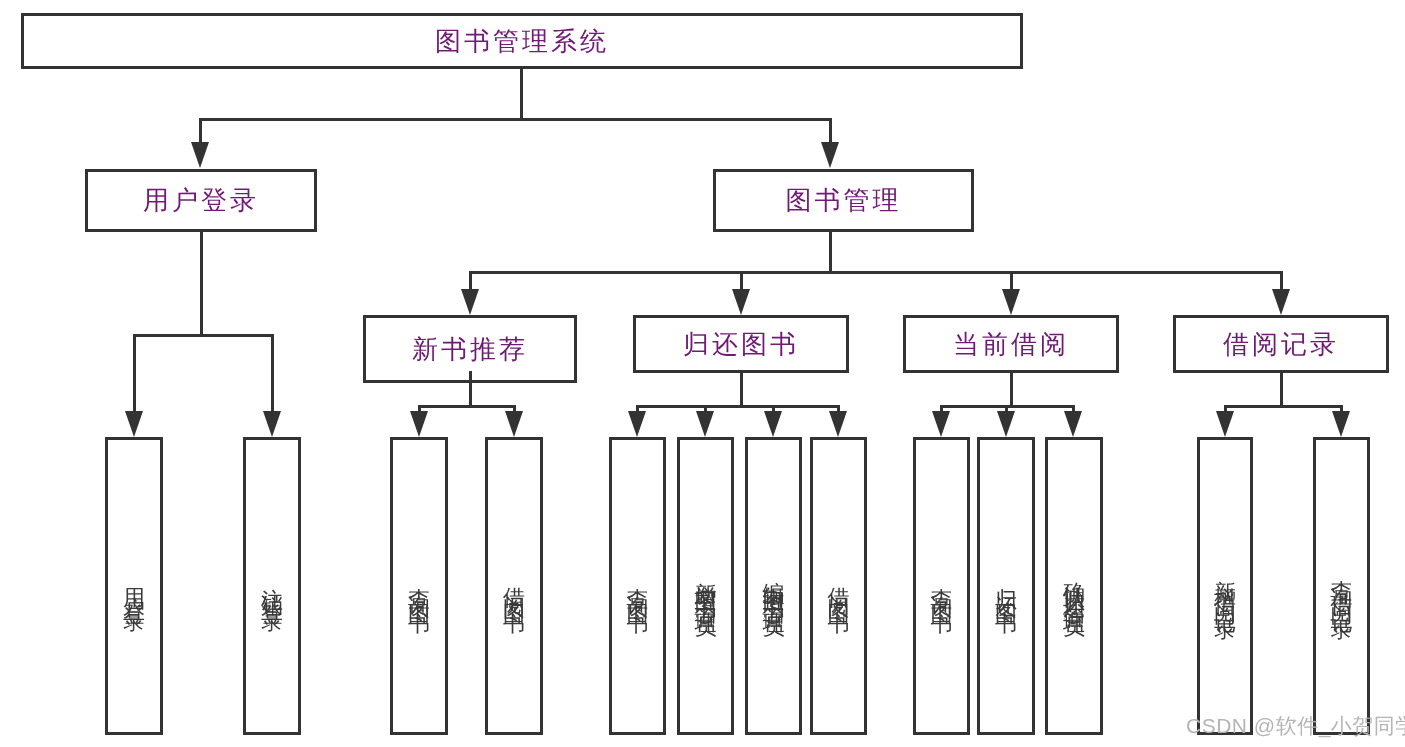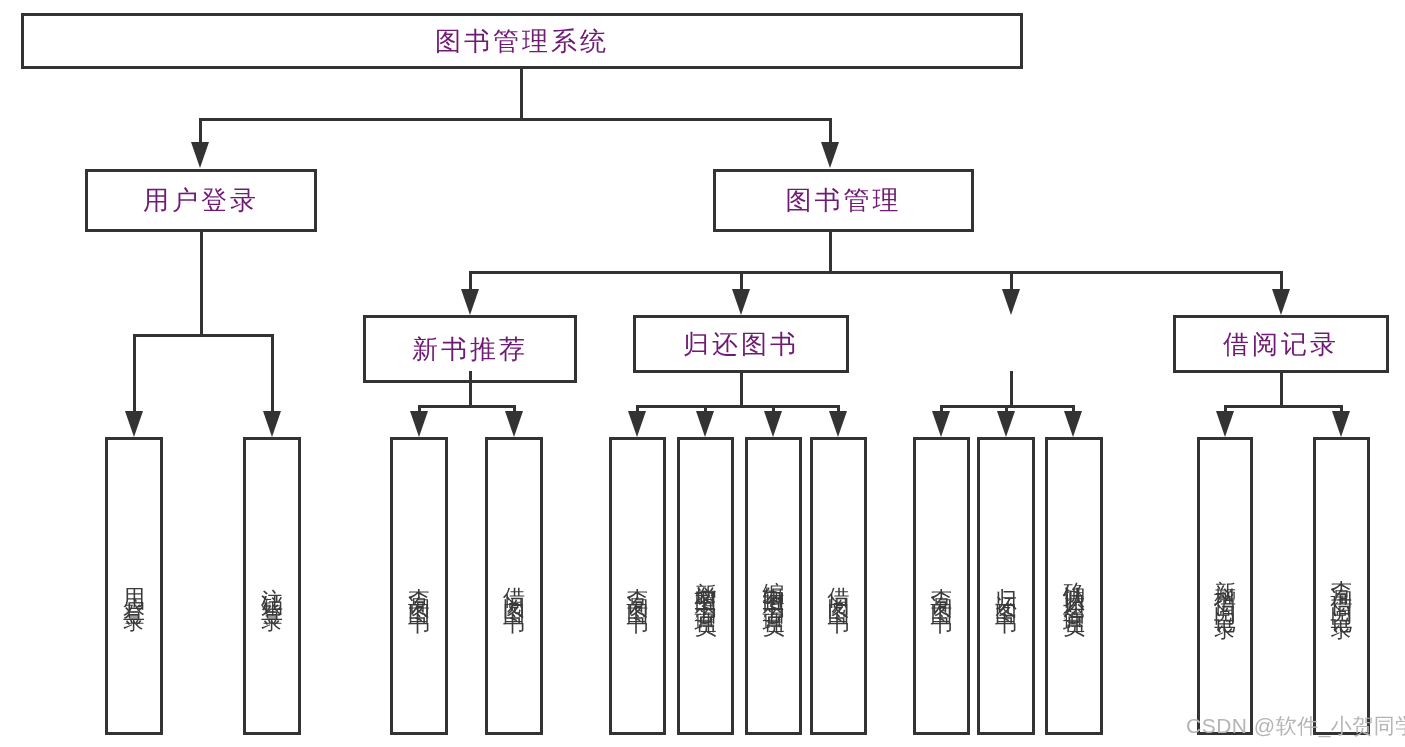--- a/index.html
+++ b/index.html
@@ -42,20 +42,23 @@
   </div>
   <div class="box" style="left:713px;top:169px;width:261px;height:63px">
     <span class="hlabel">图书管理</span>
   </div>
 
   <div class="box" style="left:363px;top:315px;width:214px;height:68px">
     <span class="hlabel">新书推荐</span>
   </div>
   <div class="box" style="left:633px;top:315px;width:216px;height:58px">
     <span class="hlabel">归还图书</span>
+  </div>
+  <div class="box" style="left:903px;top:315px;width:216px;height:58px">
+    <span class="hlabel">当前借阅</span>
   </div>
   <div class="box" style="left:1173px;top:315px;width:216px;height:58px">
     <span class="hlabel">借阅记录</span>
   </div>
 
   <div class="box leaf" style="left:105px;top:437px;width:58px;height:298px">
     <span class="vtext">用户登录</span>
   </div>
   <div class="box leaf" style="left:243px;top:437px;width:58px;height:298px">
     <span class="vtext">注销登录</span>

